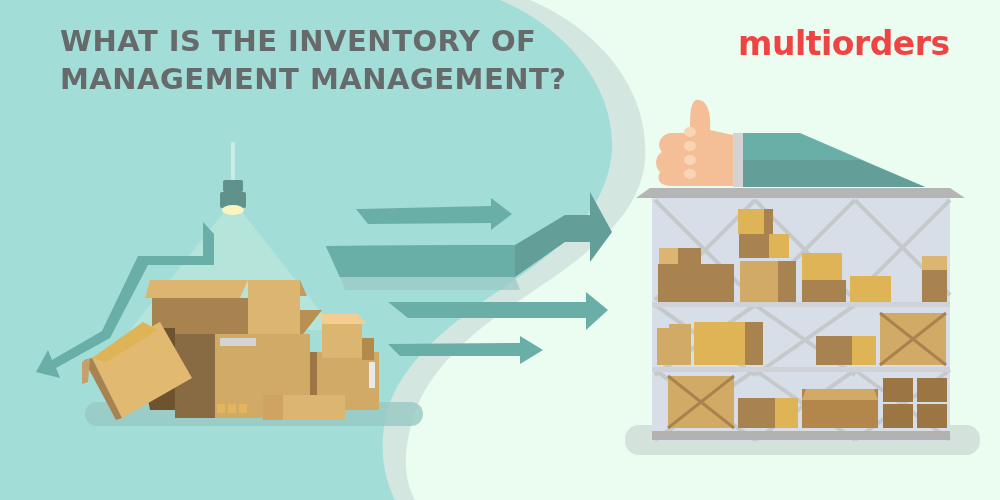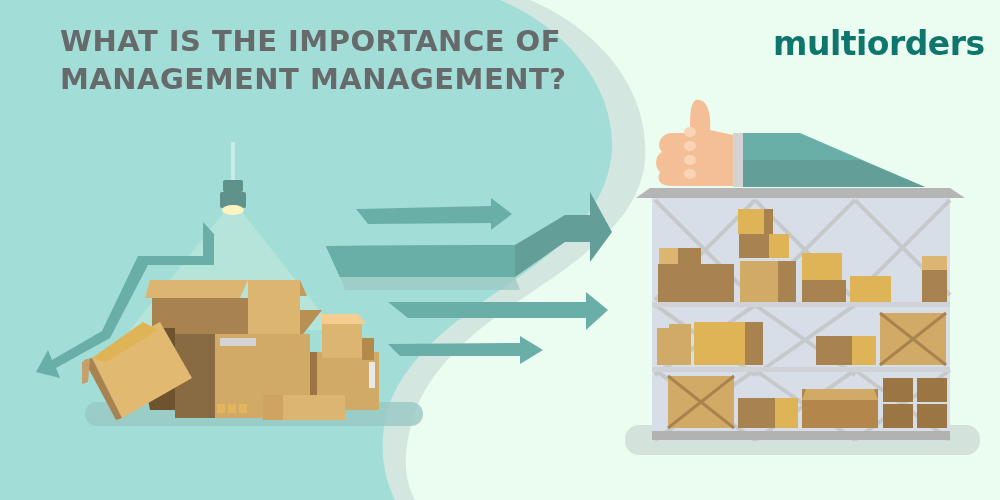--- a/index.html
+++ b/index.html
@@ -1,20 +1,20 @@
 <!DOCTYPE html>
 <html><head>
 <meta charset="utf-8">
 <style>
   html,body{margin:0;padding:0;}
   body{width:1000px;height:500px;overflow:hidden;background:#eafdf0;position:relative;font-family:"DejaVu Sans",sans-serif;}
   .scene{position:absolute;left:0;top:0;width:1000px;height:500px;}
   .title{position:absolute;left:60px;top:22px;margin:0;font-family:"DejaVu Sans",sans-serif;font-weight:bold;font-size:29px;line-height:38px;color:#666a6a;letter-spacing:0.5px;}
   .title span{display:block;}
-  .logo{position:absolute;left:773px;top:24px;font-family:"DejaVu Sans",sans-serif;font-weight:bold;font-size:33px;color:#0f766e;letter-spacing:-0.5px;}
+  .logo{position:absolute;left:738px;top:24px;font-family:"DejaVu Sans",sans-serif;font-weight:bold;font-size:33px;color:#ef4444;letter-spacing:-0.5px;}
 </style>
 </head>
 <body>
 
 <svg class="scene" viewBox="0 0 1000 500" width="1000" height="500">
 
   <path d="M0,0 L530,0 C600,30 650,90 645,160 C640,220 580,260 520,300 C460,340 420,380 410,430 C400,470 410,490 415,500 L0,500 Z" fill="#d4e6e0"></path>
   <path d="M0,0 L500,0 C570,30 615,90 612,150 C608,210 560,250 500,290 C440,330 395,370 385,420 C378,460 388,485 395,500 L0,500 Z" fill="#a3ddd8"></path>
 
   <rect x="85" y="402" width="338" height="24" rx="12" fill="#97c8c4" opacity="0.8"></rect>
@@ -132,17 +132,17 @@
     <rect x="802" y="389" width="76" height="39" fill="#b3874b"></rect>
     <polygon points="806,389 874,389 878,400 802,400" fill="#d1ab65"></polygon>
     <rect x="883" y="378" width="30" height="24" fill="#9b7542"></rect>
     <rect x="917" y="378" width="30" height="24" fill="#9b7542"></rect>
     <rect x="883" y="404" width="30" height="24" fill="#9b7542"></rect>
     <rect x="917" y="404" width="30" height="24" fill="#9b7542"></rect>
   </g>
 </svg>
 
 <h1 class="title">
-  <span>WHAT IS THE IMPORTANCE OF</span>
+  <span>WHAT IS THE INVENTORY OF</span>
   <span>MANAGEMENT MANAGEMENT?</span>
 </h1>
 
 <div class="logo">multiorders</div>
 
 </body></html>

